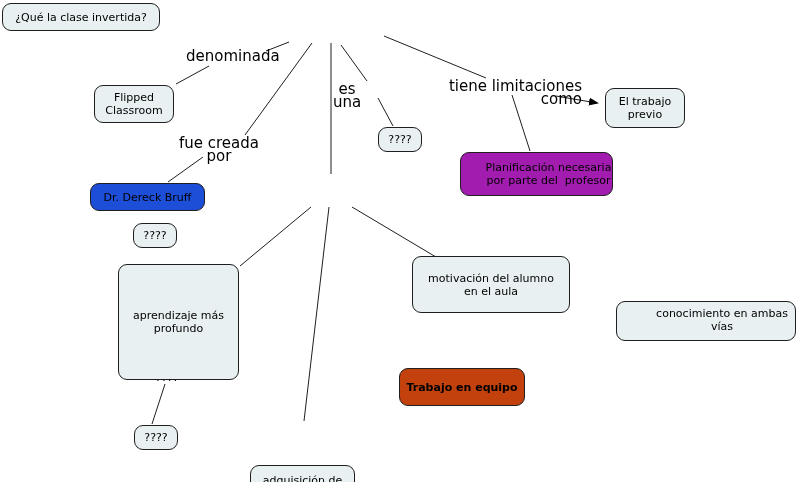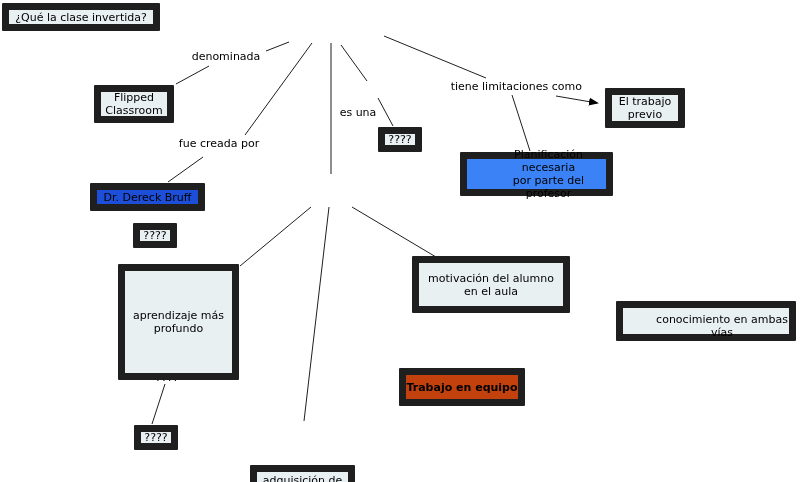--- a/index.html
+++ b/index.html
@@ -17,22 +17,22 @@
     width: 802px; height: 482px;
     z-index: 0;
   }
   .node {
     position: absolute;
     box-sizing: border-box;
     display: flex;
     align-items: center;
     justify-content: center;
     text-align: center;
-    border: 7px solid #a16207;
-    border-radius: 1px;
+    border: 1px solid #a16207;
+    border-radius: 9px;
     background: #e9f0f2;
     font-size: 11px;
     line-height: 13px;
     color: #000000;
     white-space: pre-wrap;
     z-index: 2;
   }
   .node.vtop {
     align-items: flex-start;
     padding-top: 5px;
@@ -40,21 +40,21 @@
   }
   .node.plain {
     border: none;
     border-radius: 0;
     background: transparent;
     z-index: 1;
     align-items: flex-start;
   }
   .edge-label {
     position: absolute;
-    font-size: 11px;
+    font-size: 15px;
     line-height: 13px;
     color: #000000;
     text-align: center;
     white-space: pre-wrap;
     z-index: 2;
   }
 </style>
 </head>
 <body>
 
@@ -79,32 +79,32 @@
       <line x1="329" y1="207" x2="304" y2="421" stroke="#1f1f1f" stroke-width="1"></line>
       <line x1="352" y1="207" x2="436" y2="257" stroke="#1f1f1f" stroke-width="1"></line>
       <line x1="165" y1="384" x2="152" y2="424" stroke="#1f1f1f" stroke-width="1"></line>
     </svg>
 <div class="node" style="left: 2px; top: 3px; width: 158px; height: 28px; background: rgb(233, 240, 242); border-color: rgb(31, 31, 31); color: rgb(0, 0, 0);">¿Qué la clase invertida?</div>
     <div class="node" style="left: 94px; top: 85px; width: 80px; height: 38px; background: rgb(233, 240, 242); border-color: rgb(31, 31, 31); color: rgb(0, 0, 0);">Flipped
 Classroom</div>
     <div class="node" style="left: 605px; top: 88px; width: 80px; height: 40px; background: rgb(233, 240, 242); border-color: rgb(31, 31, 31); color: rgb(0, 0, 0);">El trabajo
 previo</div>
     <div class="node" style="left: 378px; top: 127px; width: 44px; height: 25px; background: rgb(233, 240, 242); border-color: rgb(31, 31, 31); color: rgb(0, 0, 0);">????</div>
-    <div class="node" style="left: 460px; top: 152px; width: 153px; height: 44px; background: #3b82f6; border-color: rgb(31, 31, 31); color: rgb(0, 0, 0); padding-left: 24px;">Planificación necesaria
+    <div class="node" style="left: 460px; top: 152px; width: 153px; height: 44px; background: #a21caf; border-color: rgb(31, 31, 31); color: rgb(0, 0, 0); padding-left: 24px;">Planificación necesaria
 por parte del  profesor</div>
     <div class="node" style="left: 90px; top: 183px; width: 115px; height: 28px; background: #1d4ed8; border-color: rgb(31, 31, 31); color: rgb(0, 0, 0);">Dr. Dereck Bruff</div>
     <div class="node" style="left: 133px; top: 223px; width: 44px; height: 25px; background: rgb(233, 240, 242); border-color: rgb(31, 31, 31); color: rgb(0, 0, 0);">????</div>
     <div class="node plain" style="left: 152px; top: 371px; width: 30px; height: 13px; color: rgb(0, 0, 0);">????</div>
     <div class="node" style="left: 118px; top: 264px; width: 121px; height: 116px; background: rgb(233, 240, 242); border-color: rgb(31, 31, 31); color: rgb(0, 0, 0);">aprendizaje más
 profundo</div>
     <div class="node" style="left: 412px; top: 256px; width: 158px; height: 57px; background: rgb(233, 240, 242); border-color: rgb(31, 31, 31); color: rgb(0, 0, 0);">motivación del alumno
 en el aula</div>
     <div class="node vtop" style="left: 616px; top: 301px; width: 180px; height: 40px; background: rgb(233, 240, 242); border-color: rgb(31, 31, 31); color: rgb(0, 0, 0);">conocimiento en ambas vías</div>
     <div class="node" style="left: 399px; top: 368px; width: 126px; height: 38px; background: #c2410c; border-color: rgb(31, 31, 31); color: rgb(0, 0, 0); font-weight: bold;">Trabajo en equipo</div>
     <div class="node" style="left: 134px; top: 425px; width: 44px; height: 25px; background: rgb(233, 240, 242); border-color: rgb(31, 31, 31); color: rgb(0, 0, 0);">????</div>
     <div class="node" style="left: 250px; top: 421px; width: 105px; height: 57px; background: rgb(233, 240, 242); border-color: rgb(31, 31, 31); color: rgb(0, 0, 0); margin-top: 44px;">adquisición de
 competencias
 transversales</div>
     <div class="edge-label" style="left: 186px; top: 50px; width: 80px; color: rgb(0, 0, 0);">denominada</div>
-    <div class="edge-label" style="left: 334px; top: 83px; width: 48px; color: rgb(0, 0, 0); margin-top: 23px;">es una</div>
+    <div class="edge-label" style="left: 323px; top: 83px; width: 48px; color: rgb(0, 0, 0);">es una</div>
     <div class="edge-label" style="left: 438px; top: 80px; width: 144px; color: rgb(0, 0, 0); text-align: right;">tiene limitaciones como</div>
     <div class="edge-label" style="left: 175px; top: 137px; width: 88px; color: rgb(0, 0, 0);">fue creada por</div>
   </div>
 
 </body></html>

